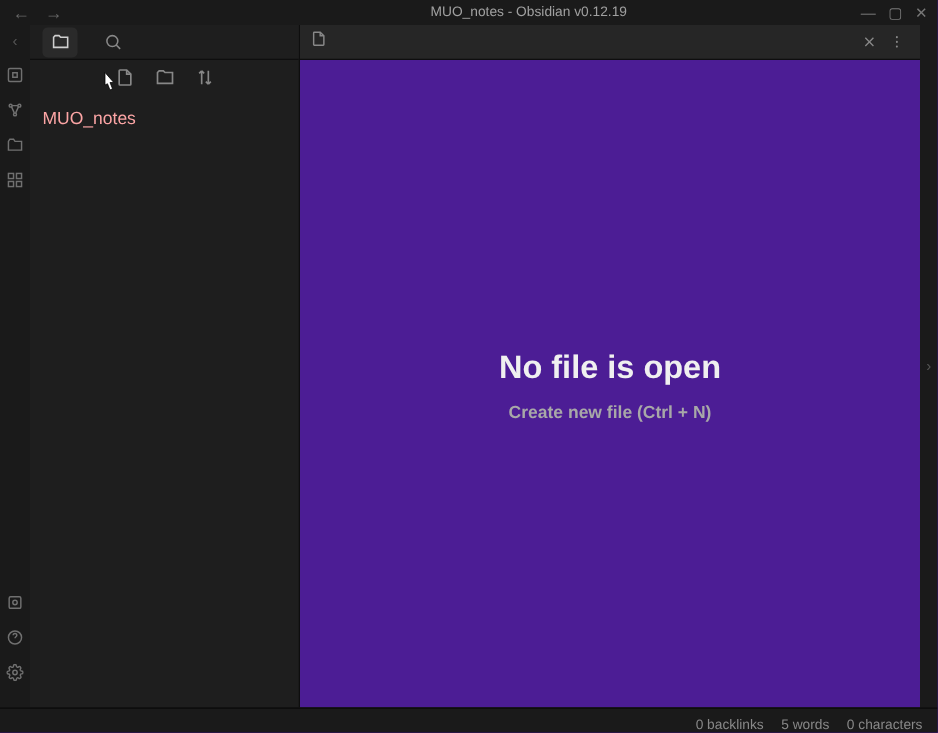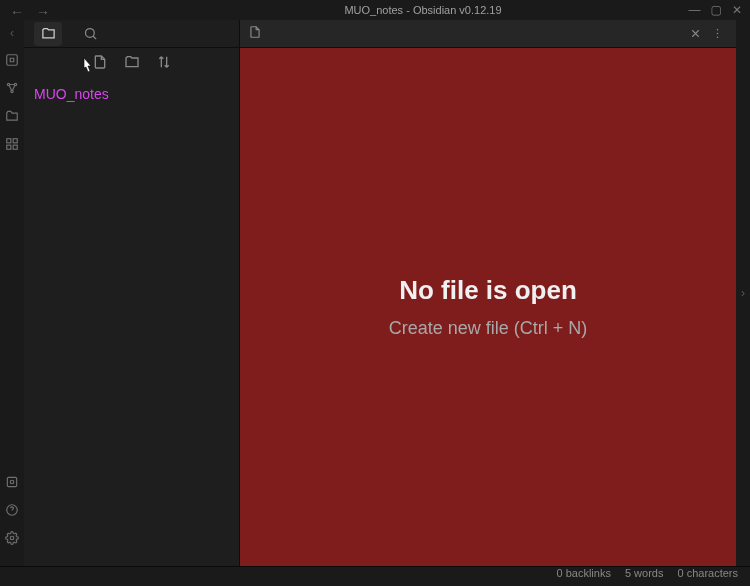--- a/index.html
+++ b/index.html
@@ -77,28 +77,28 @@
     height: 32px;
     display: flex;
     align-items: center;
     justify-content: center;
     gap: 16px;
     color: #888;
   }
   .sidebar-toolbar .tool svg { width: 16px; height: 16px; cursor: pointer; }
 
   .file-tree { padding: 4px 8px; }
-  .vault-name { font-size: 14px; color: #d946ef; padding: 2px 2px; cursor: pointer; }
+  .vault-name { font-size: 14px; color: #fca5a5; padding: 2px 2px; cursor: pointer; }
 
   
   .editor-area {
     flex: 1;
     display: flex;
     flex-direction: column;
-    background: #7f1d1d;
+    background: #4c1d95;
     min-width: 0;
   }
   .editor-tabs {
     height: 28px;
     background: #262626;
     border-bottom: 1px solid #0e0e0e;
     display: flex;
     align-items: center;
     padding: 0 8px;
     color: #888;
@@ -111,37 +111,37 @@
   .editor-body {
     flex: 1;
     display: flex;
     flex-direction: column;
     align-items: center;
     justify-content: center;
     color: #dcddde;
     position: relative;
   }
   .empty-title { font-size: 26px; font-weight: 700; color: #f0f0f0; margin-bottom: 12px; }
-  .empty-sub { font-size: 18px; color: #a8a8a8; cursor: pointer; }
+  .empty-sub { font-size: 14px; color: #a8a8a8; cursor: pointer; font-weight: bold; }
 
   
   .right-ribbon {
     width: 14px;
     background: #1a1a1a;
     display: flex; align-items:center; justify-content:center;
     color:#555; font-size:12px;
   }
 
   
   .status-bar {
     height: 20px;
     background: #1a1a1a;
     border-top: 1px solid #0a0a0a;
     display: flex;
-    align-items: flex-start;
+    align-items: flex-end;
     justify-content: flex-end;
     gap: 14px;
     padding-right: 12px;
     font-size: 11px;
     color: #888;
   }
 
   
   .cursor {
     position: absolute;

